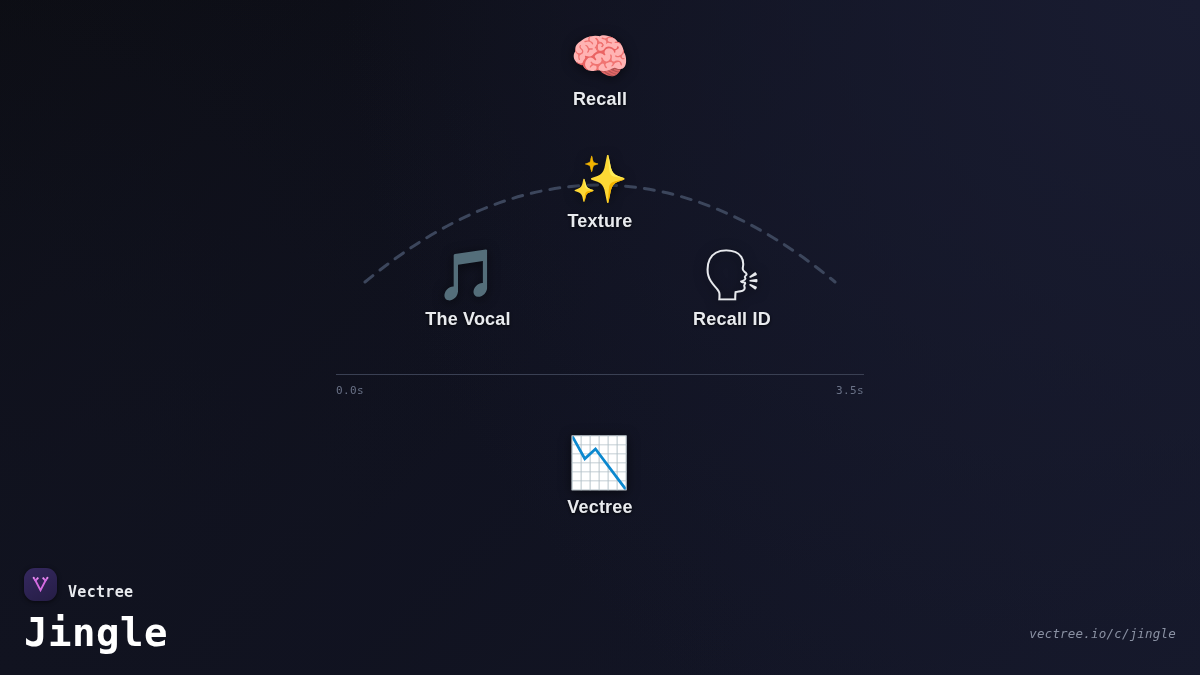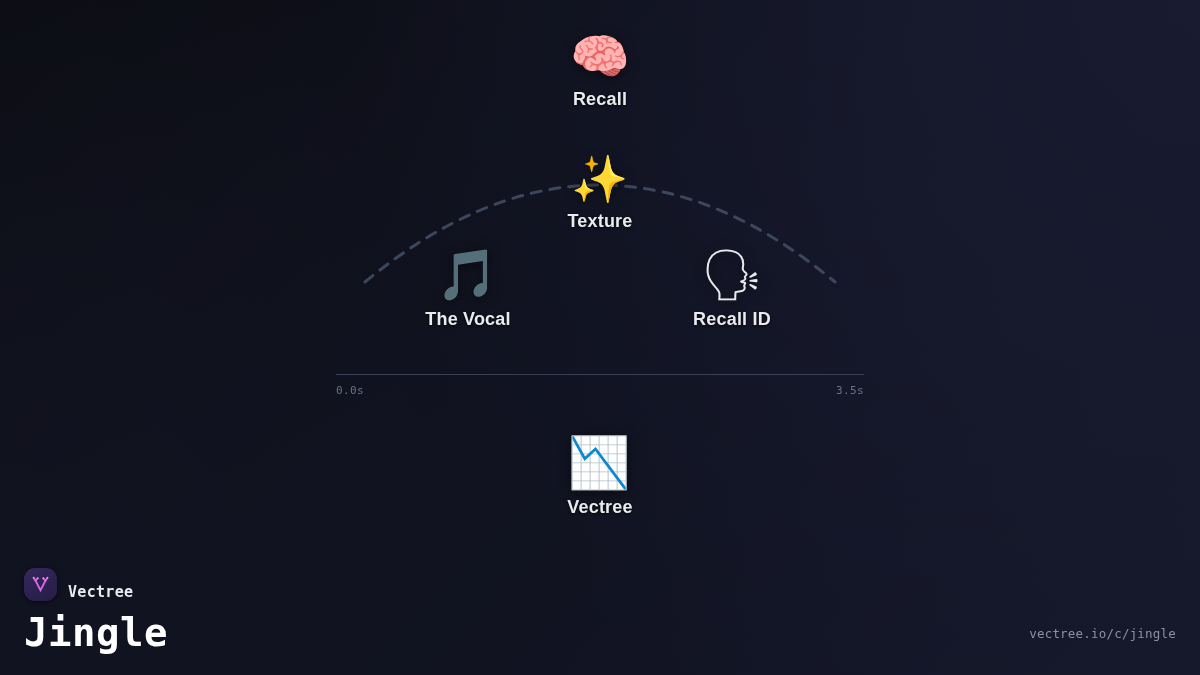--- a/index.html
+++ b/index.html
@@ -128,20 +128,21 @@
     line-height:1.05;
   }
 
   #footer-url {
     position:absolute;
     right:24px; bottom:34px;
     font-family:"DejaVu Sans Mono", monospace;
     font-size:12.5px;
     color:#8a91a3;
     letter-spacing:.2px;
+    font-style:italic;
   }
 </style>
 </head>
 <body>
 
 <div id="stage">
 
   <svg id="arc-layer" viewBox="0 0 1200 675" preserveAspectRatio="none" aria-hidden="true">
     <path id="arc-path" d="M 365 282 Q 600 88 835 282" fill="none" stroke="#3c465c" stroke-width="3" stroke-linecap="round" stroke-dasharray="10 9"></path>
   </svg>

